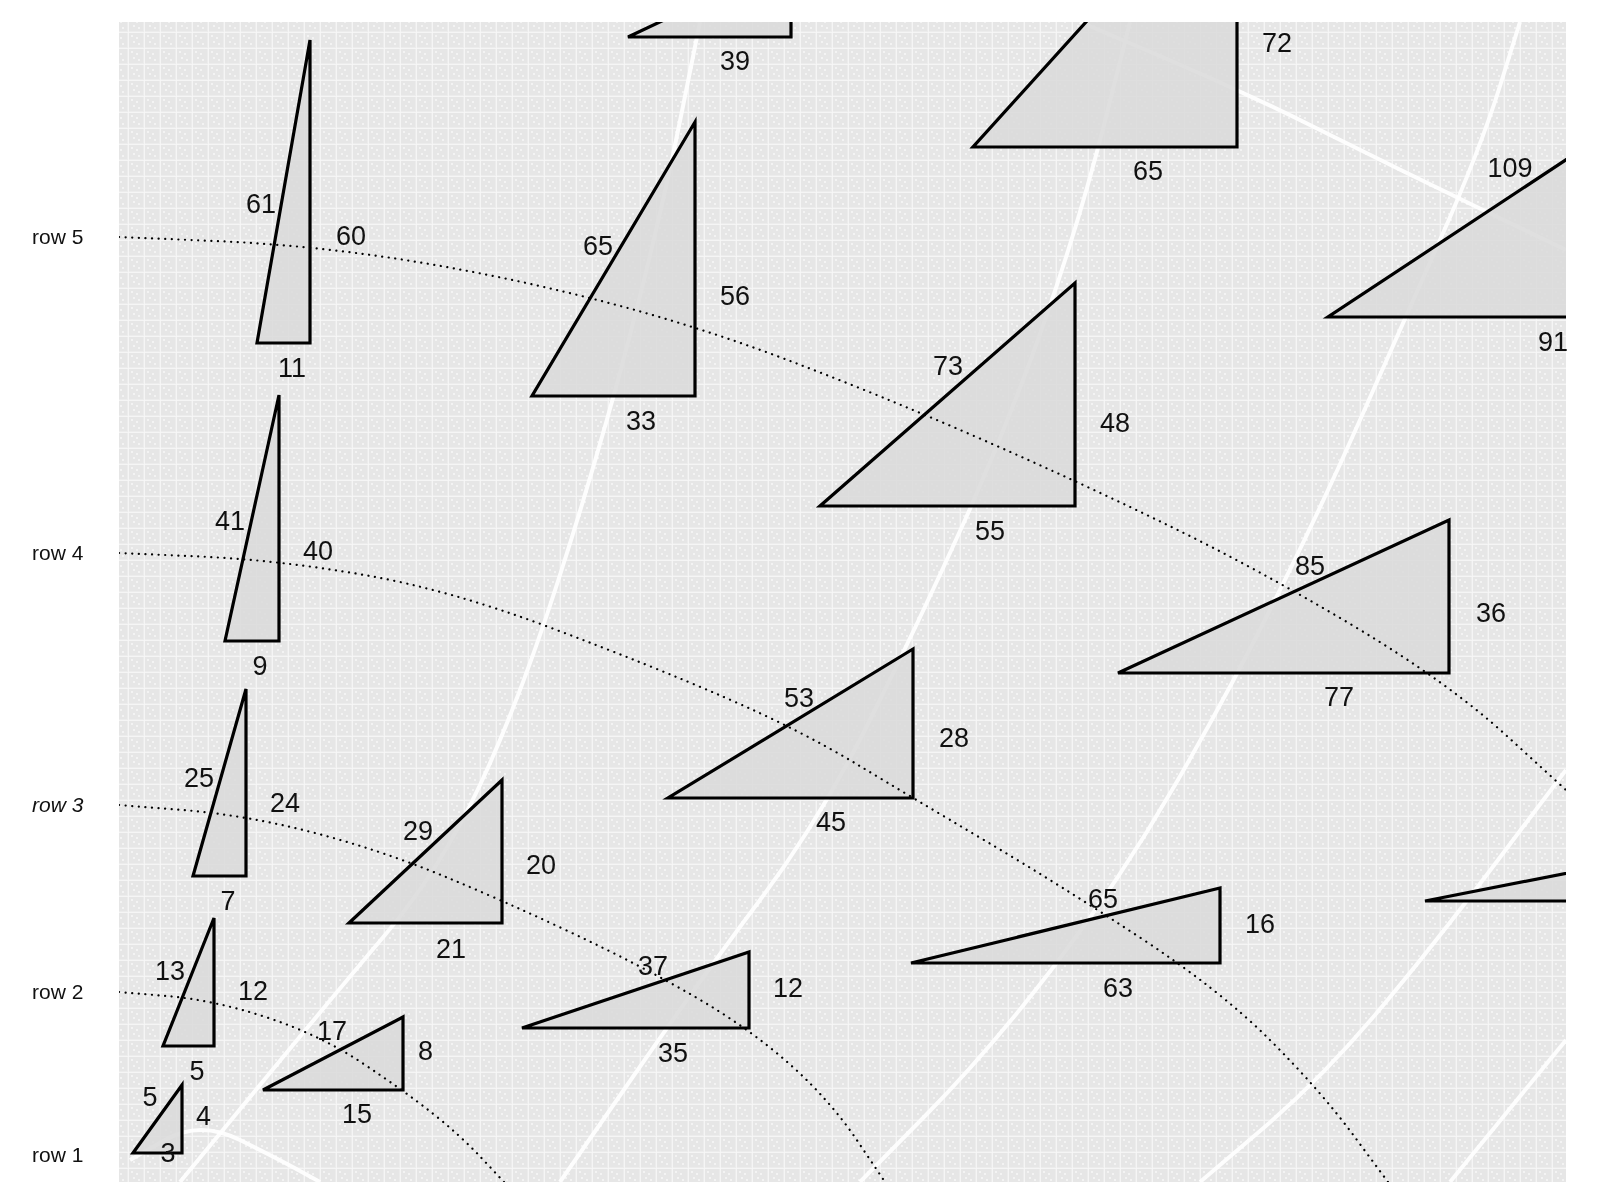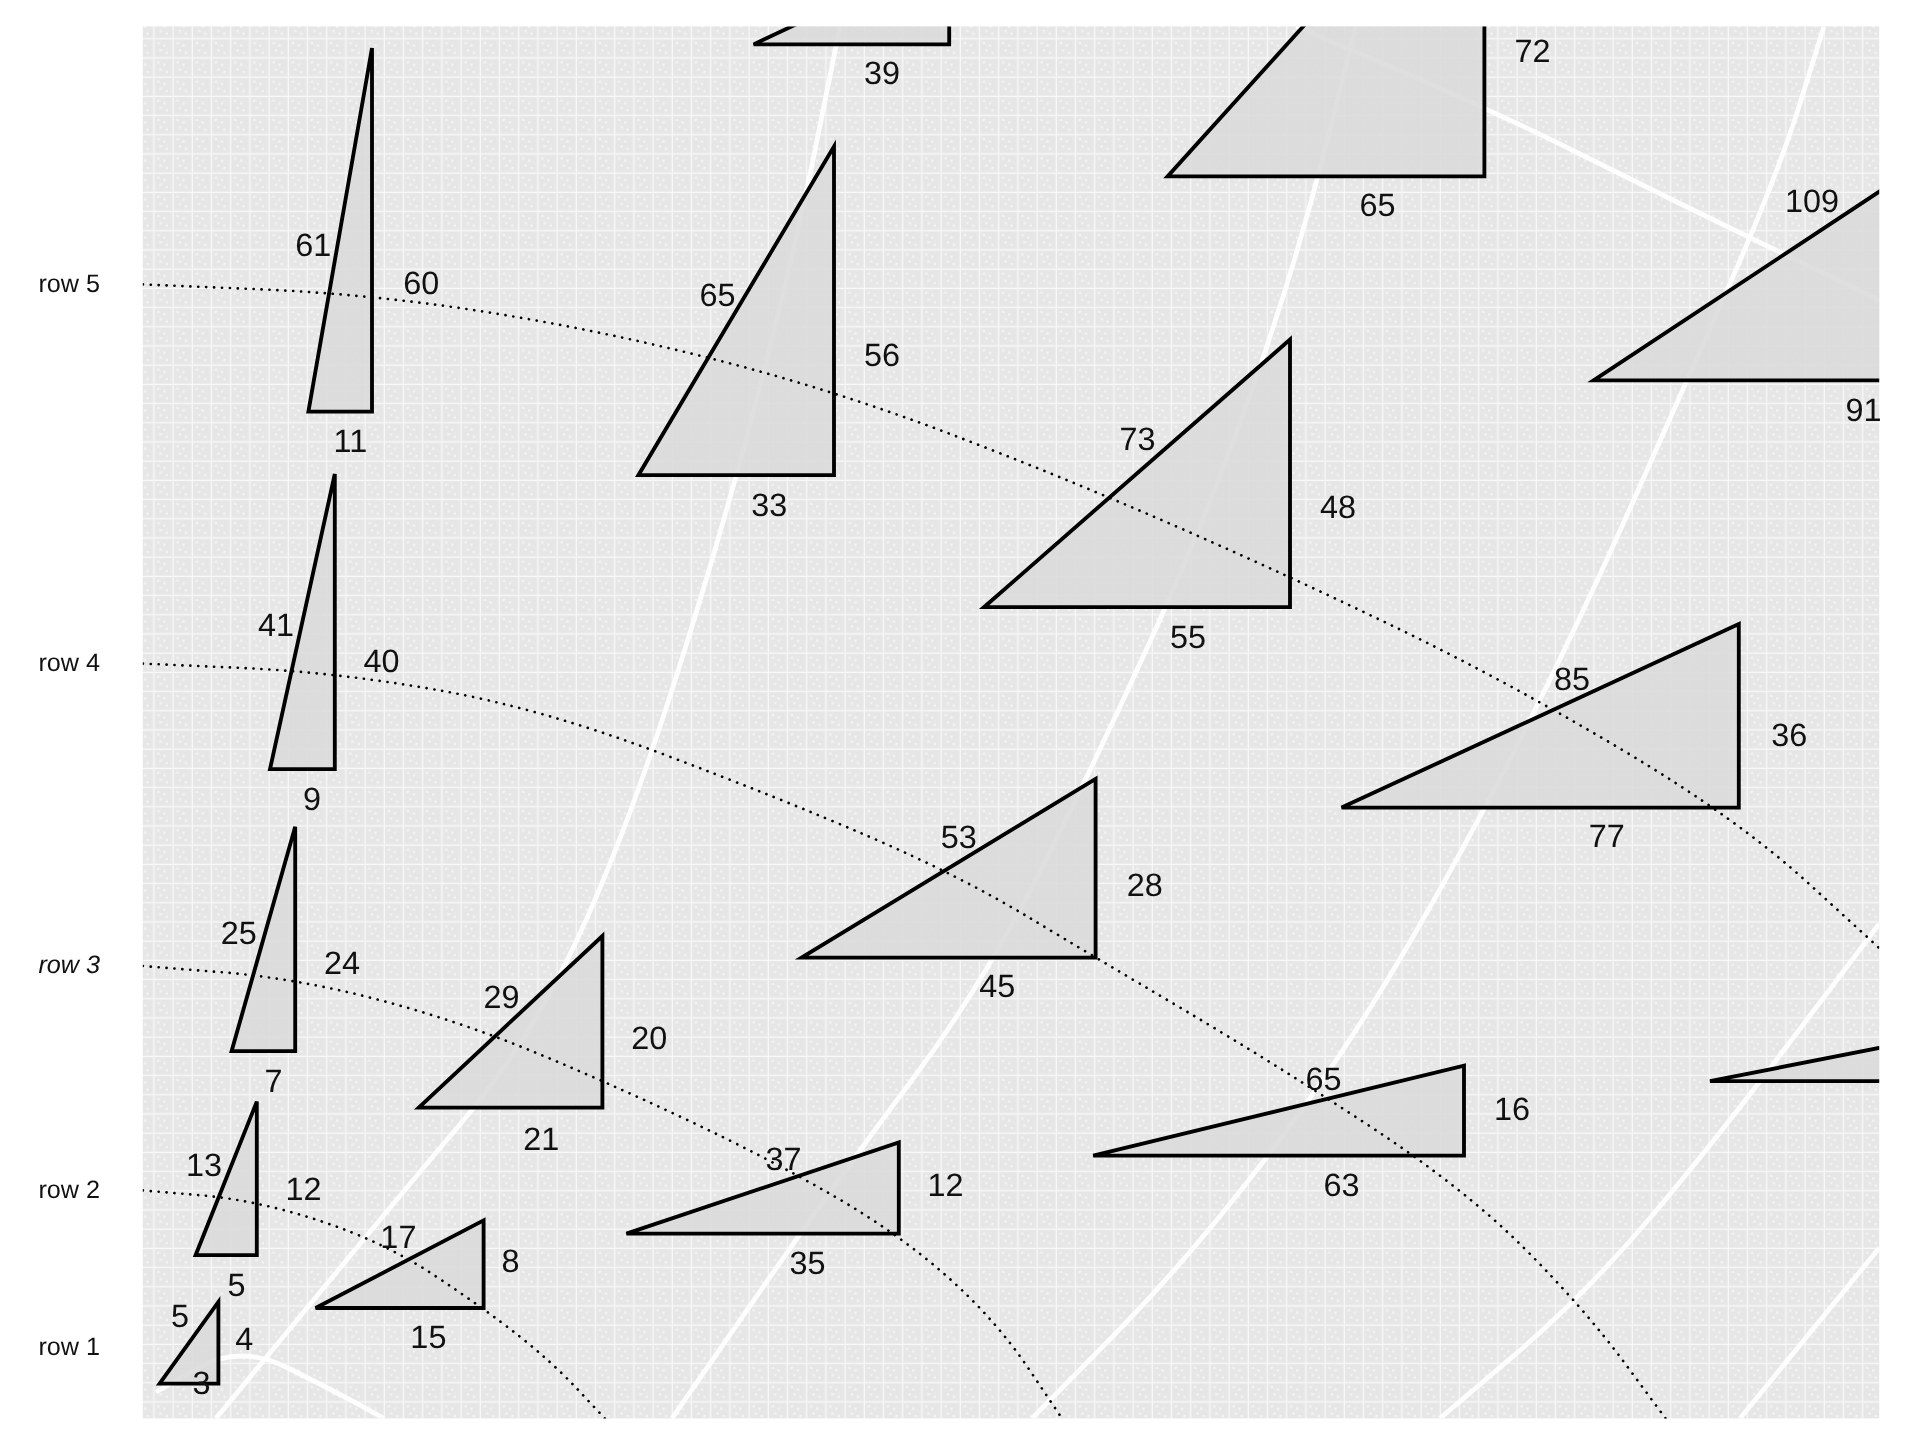--- a/index.html
+++ b/index.html
@@ -139,19 +139,19 @@
         <text x="1100" y="432" font-size="27" fill="#111111" text-anchor="start">48</text>
         <text x="948" y="375" font-size="27" fill="#111111" text-anchor="middle">73</text>
         <text x="1553" y="351" font-size="27" fill="#111111" text-anchor="middle">91</text>
         <text x="1510" y="177" font-size="27" fill="#111111" text-anchor="middle">109</text>
         <text x="1148" y="180" font-size="27" fill="#111111" text-anchor="middle">65</text>
         <text x="1262" y="52" font-size="27" fill="#111111" text-anchor="start">72</text>
         <text x="735" y="70" font-size="27" fill="#111111" text-anchor="middle">39</text>
       </g>
   </svg>
   <div id="row-labels">
-      <div class="row-label" style="top: 1123px;">row 1</div>
+      <div class="row-label" style="top: 1155px;">row 1</div>
       <div class="row-label" style="top: 992px;">row 2</div>
       <div class="row-label" style="top: 805px; font-style: italic;">row 3</div>
       <div class="row-label" style="top: 553px;">row 4</div>
       <div class="row-label" style="top: 237px;">row 5</div>
     </div>
 </div>
 
 </body></html>

